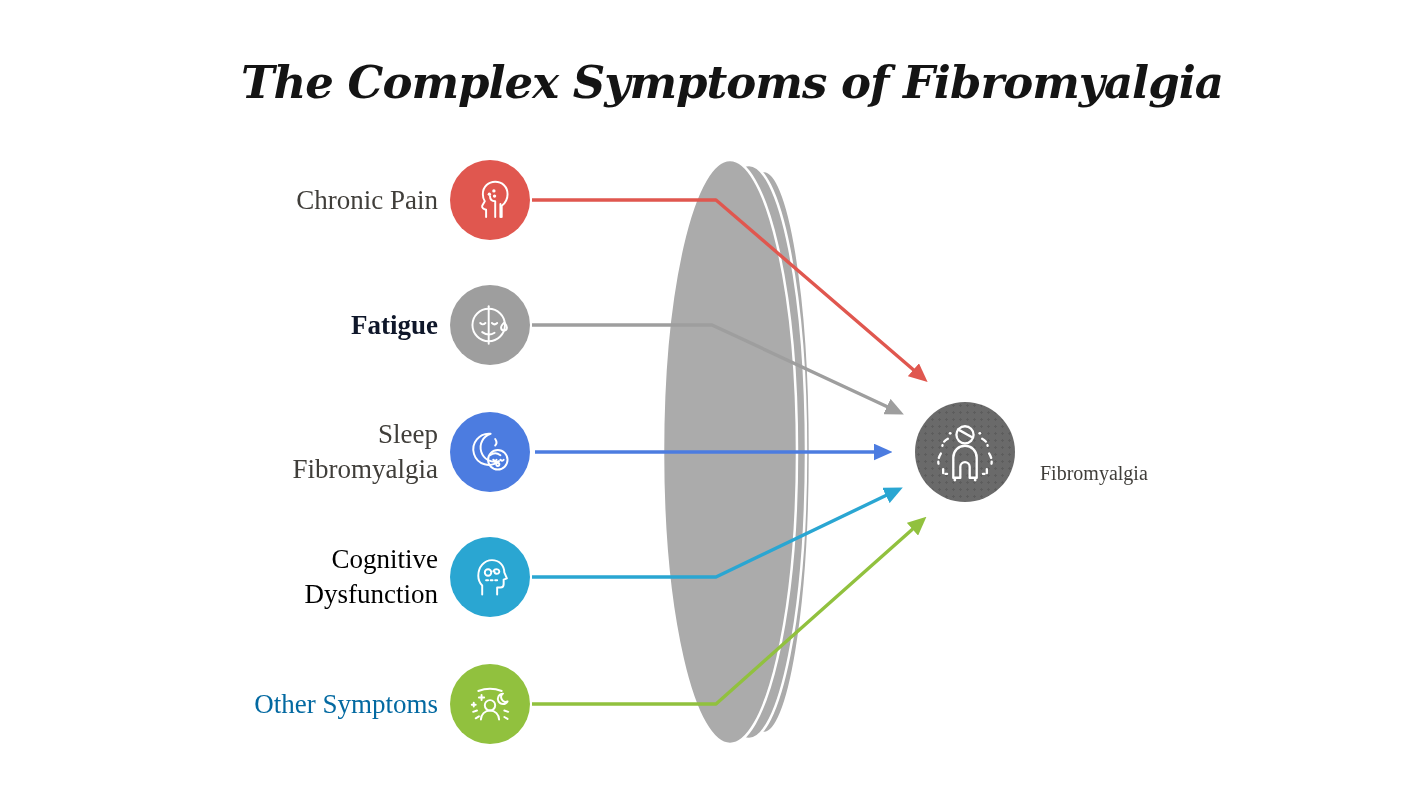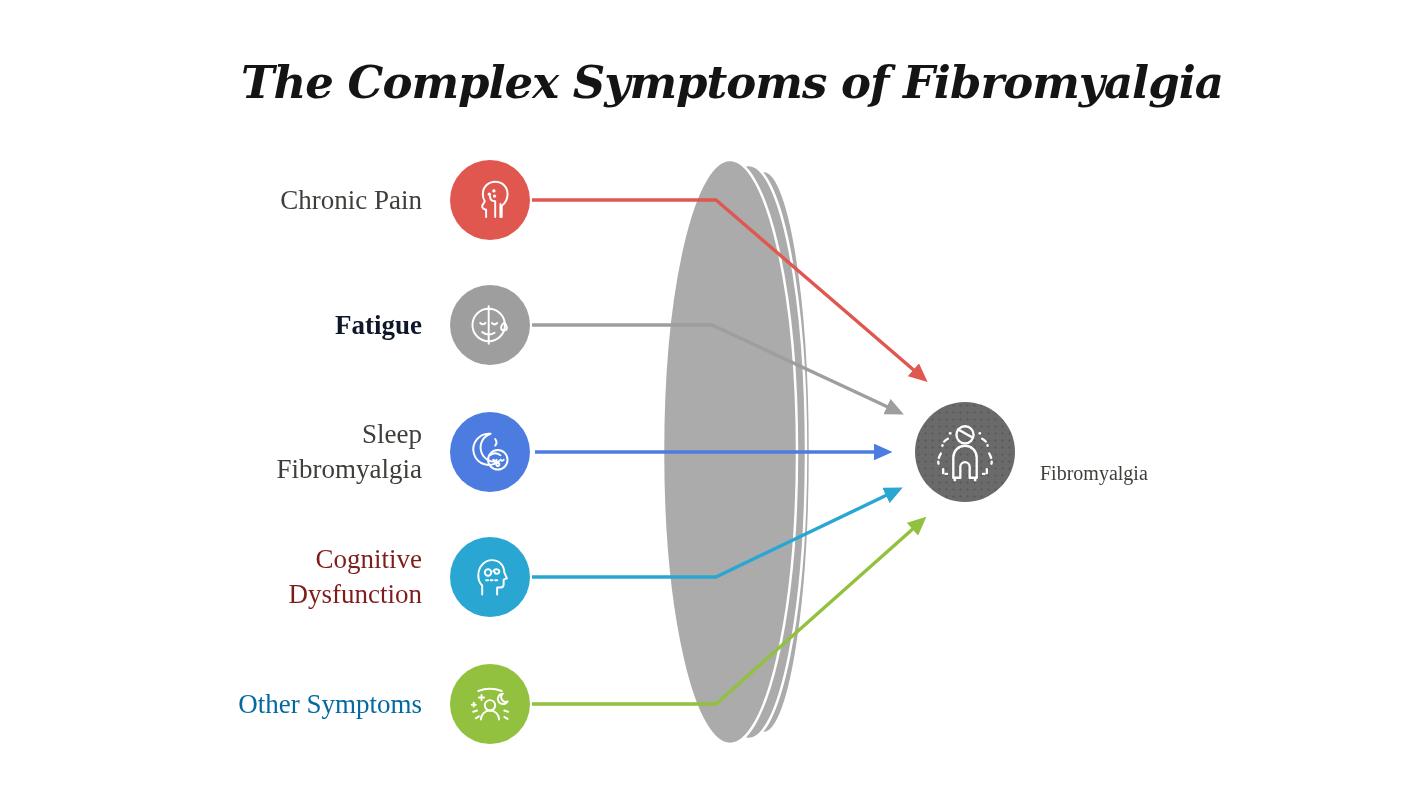--- a/index.html
+++ b/index.html
@@ -26,21 +26,21 @@
     position:absolute;left:0;top:0;width:1428px;height:805px;
   }
   .row{
     position:absolute;
     left:120px;
     width:410px;
     height:80px;
     display:flex;
     align-items:center;
     justify-content:flex-end;
-    gap:28px;
+    gap:12px;
   }
   .row-1{top:160px;}
   .row-2{top:285px;}
   .row-3{top:412px;}
   .row-4{top:537px;}
   .row-5{top:664px;}
   .label{
     text-align:right;
     font-size:27px;
     line-height:1.28;
@@ -153,21 +153,21 @@
         <circle class="ic" cx="52" cy="52" r="15"></circle>
         <path class="ic" d="M40,45 q8,-6 16,0"></path>
         <path class="ic" d="M45,52 q3,3 5,0"></path>
         <path class="ic" d="M56,52 q3,3 5,0"></path>
         <circle class="ic" cx="52" cy="59" r="2.4"></circle>
       </svg>
     </div>
   </div>
 
   <div class="row row-4">
-    <div class="label w200" style="color: #7f1d1d;">Cognitive Dysfunction</div>
+    <div class="label w200" style="color: #000000;">Cognitive Dysfunction</div>
     <div class="bubble" style="background-color: rgb(42, 166, 210);">
       <svg width="52" height="52" viewBox="0 0 80 80">
         <path class="ic" d="M28,67 V53 c-4,-4 -6,-9 -6,-15 C22,25 31,14 43,14 c11,0 19,8 19,19 l4,9 -5,2 v7 c0,3 -2,5 -5,5 h-5 v11"></path>
         <circle class="ic" cx="37" cy="33" r="5"></circle>
         <path class="ic" d="M45,31 c3,-5 11,-3 9,2 c-1,3 -7,3 -7,-1"></path>
         <path class="ic" d="M34,45 h3 M41,45 h3 M48,45 h3"></path>
       </svg>
     </div>
   </div>
 

